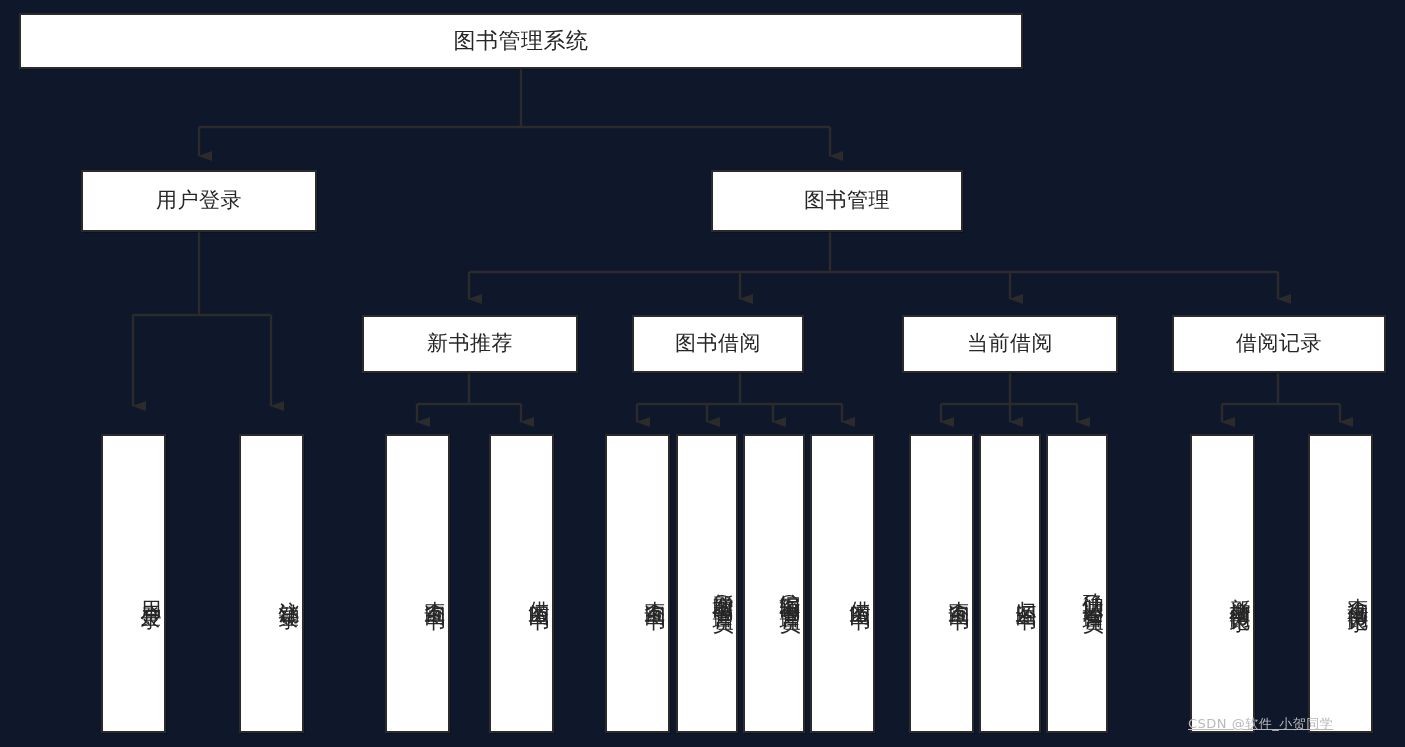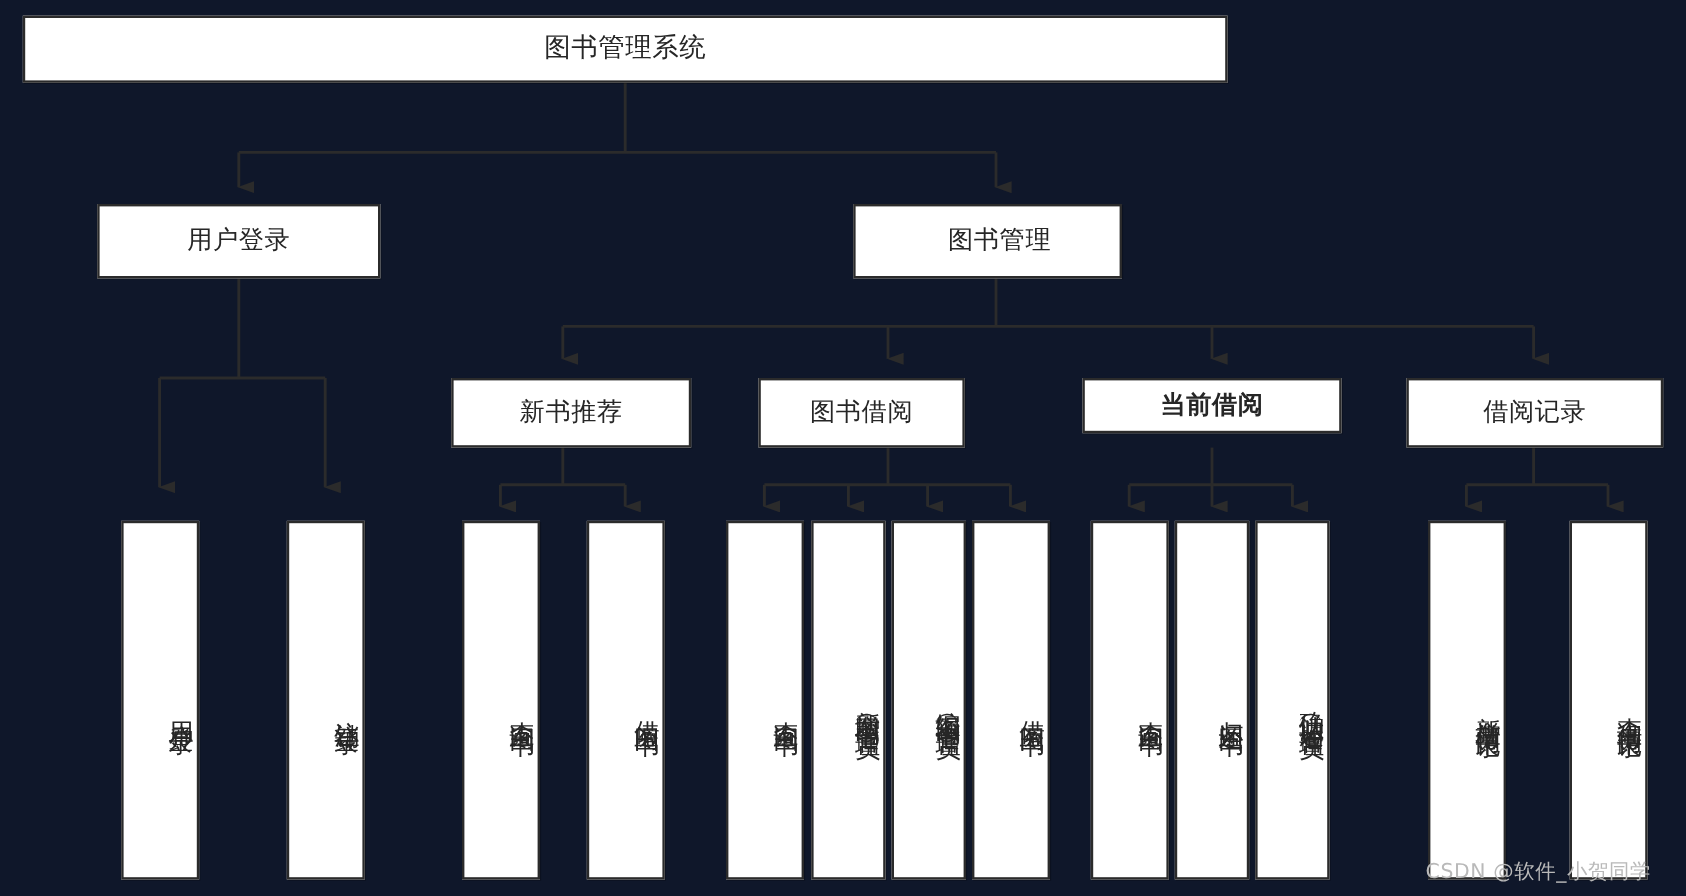--- a/index.html
+++ b/index.html
@@ -55,25 +55,26 @@
     justify-content: center;
   }
   .node.v .vtext {
     writing-mode: vertical-rl;
     text-orientation: upright;
     display: block;
     white-space: nowrap;
   }
   .watermark {
     position: absolute;
-    font-size: 17px;
+    font-size: 13px;
     color: #b9b9b9;
     letter-spacing: 0.5px;
     white-space: nowrap;
     user-select: none;
+    text-decoration: underline;
   }
 </style>
 </head>
 <body>
 
 <div id="canvas">
 
   <svg id="edges" viewBox="0 0 1405 747" width="1405" height="747">
     <defs>
       <marker id="arrow" viewBox="0 0 10 14" refX="5" refY="13" markerWidth="10" markerHeight="14" orient="auto-start-reverse" markerUnits="userSpaceOnUse">
@@ -125,31 +126,31 @@
     </g>
   </svg>
 
   <div class="node root h" style="left:19px; top:13px; width:1004px; height:56px;">
     <span>图书管理系统</span>
   </div>
 
   <div class="node h" style="left:81px; top:170px; width:236px; height:62px;">
     <span>用户登录</span>
   </div>
-  <div class="node h" style="left:711px; top:170px; width:224px; height:62px;padding-left:20px;">
+  <div class="node h" style="left:711px; top:170px; width:252px; height:62px;padding-left:20px;">
     <span>图书管理</span>
   </div>
 
-  <div class="node h" style="left:376px; top:315px; width:200px; height:58px;text-align:right;">
+  <div class="node h" style="left:362px; top:315px; width:216px; height:58px;text-align:right;">
     <span>新书推荐</span>
   </div>
   <div class="node h" style="left:632px; top:315px; width:172px; height:58px;">
     <span>图书借阅</span>
   </div>
-  <div class="node h" style="left:902px; top:315px; width:216px; height:46px;font-weight:bold;">
+  <div class="node h" style="left:902px; top:315px; width:216px; height:58px;">
     <span>当前借阅</span>
   </div>
   <div class="node h" style="left:1172px; top:315px; width:214px; height:58px;justify-content:center;">
     <span>借阅记录</span>
   </div>
 
   <div class="node v" style="left:101px; top:434px; width:65px; height:299px;">
     <span class="vtext">用户登录</span>
   </div>
   <div class="node v" style="left:239px; top:434px; width:65px; height:299px;">

